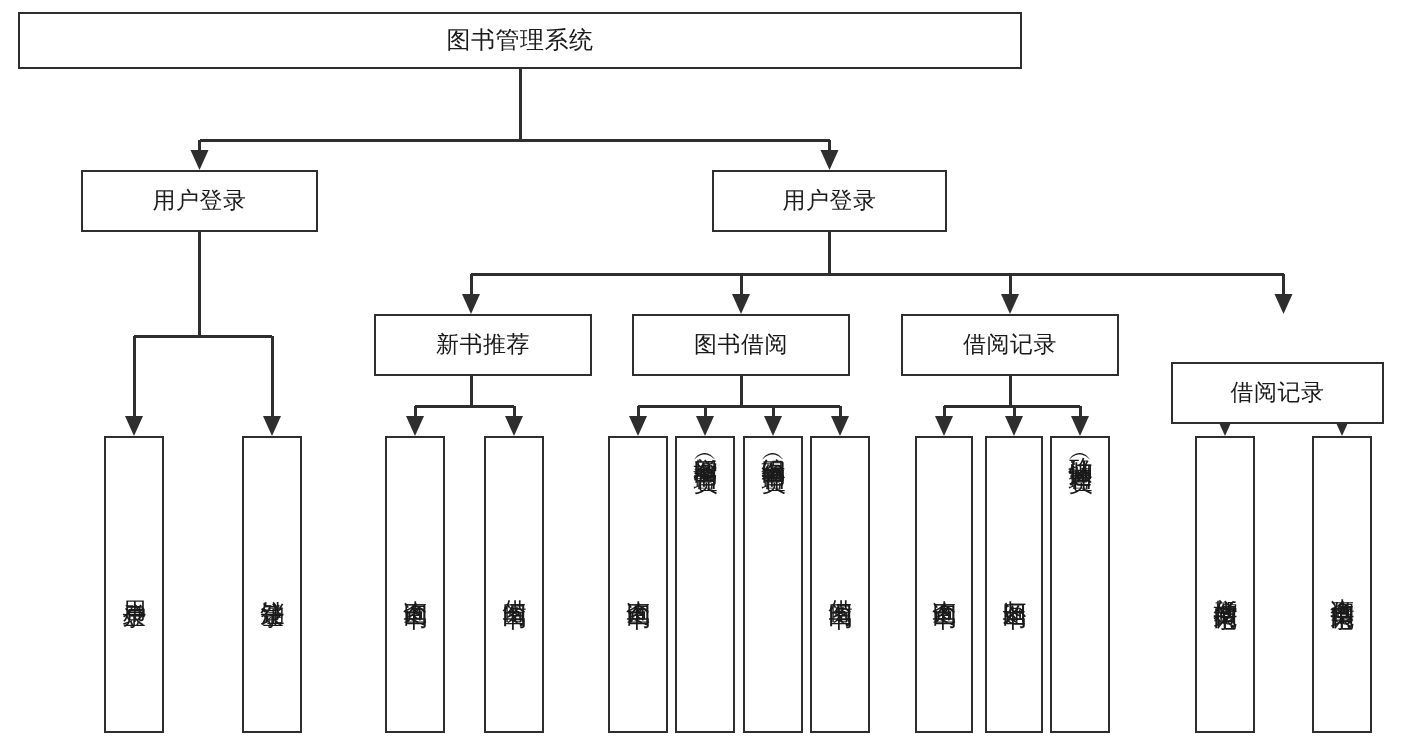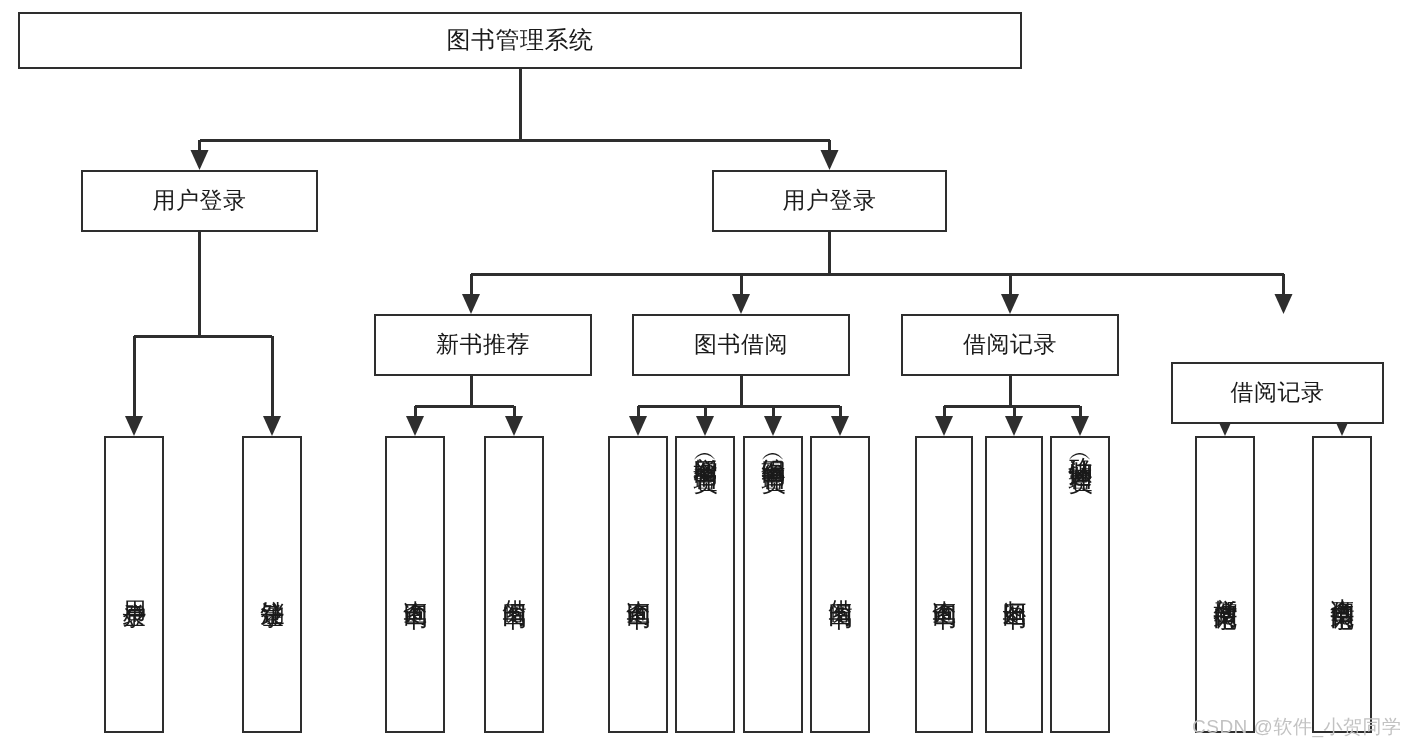--- a/index.html
+++ b/index.html
@@ -188,15 +188,14 @@
         <span class="node-label">确认归还（管理员）</span>
       </div>
       <div class="node vert centered" style="left: 1195px; top: 436px; width: 60px; height: 297px;">
         <span class="node-label">新增借阅记录</span>
       </div>
       <div class="node vert centered" style="left: 1312px; top: 436px; width: 60px; height: 297px;">
         <span class="node-label">查询借阅记录</span>
       </div>
     </div>
 
-  <div class="watermark" style="left: 1192px; top: 714px;">CSDN @软件_小贺同学</div>
 
 </div>
 
 </body></html>

